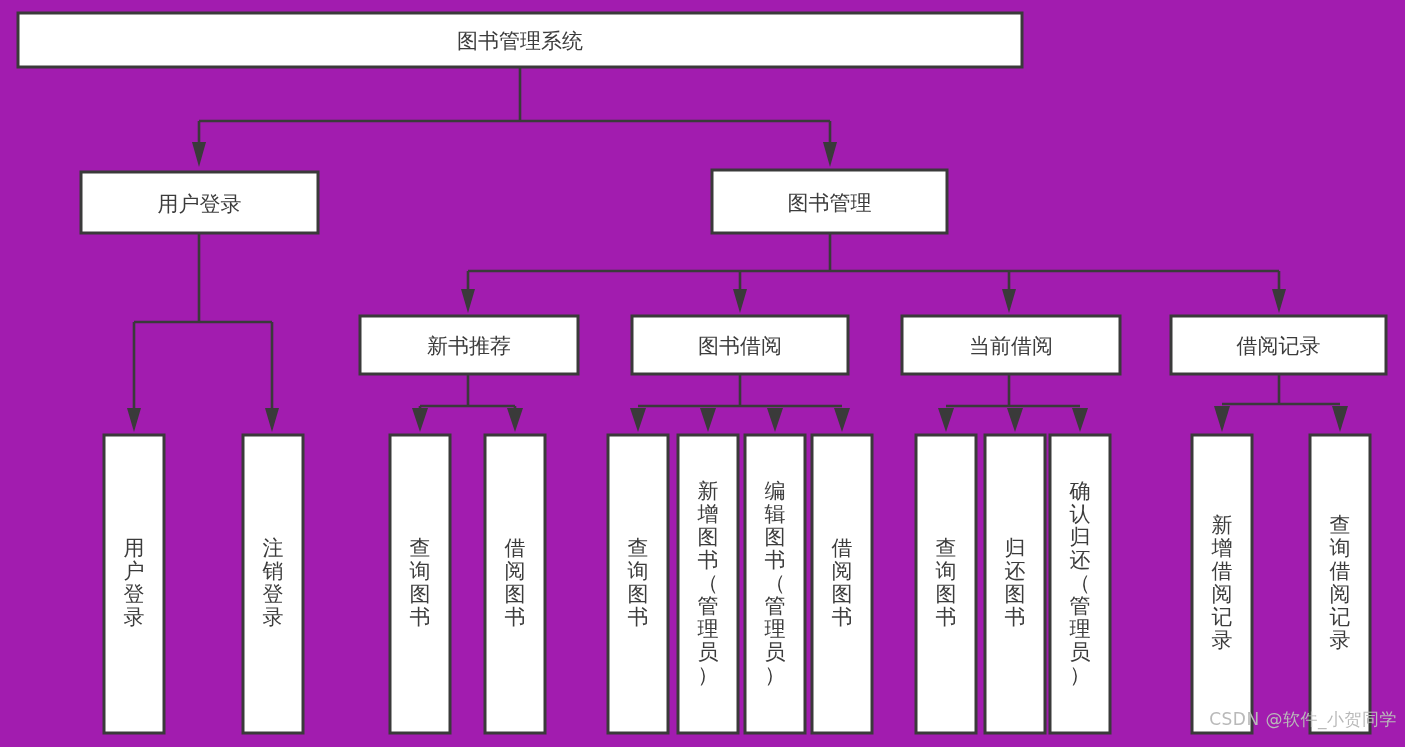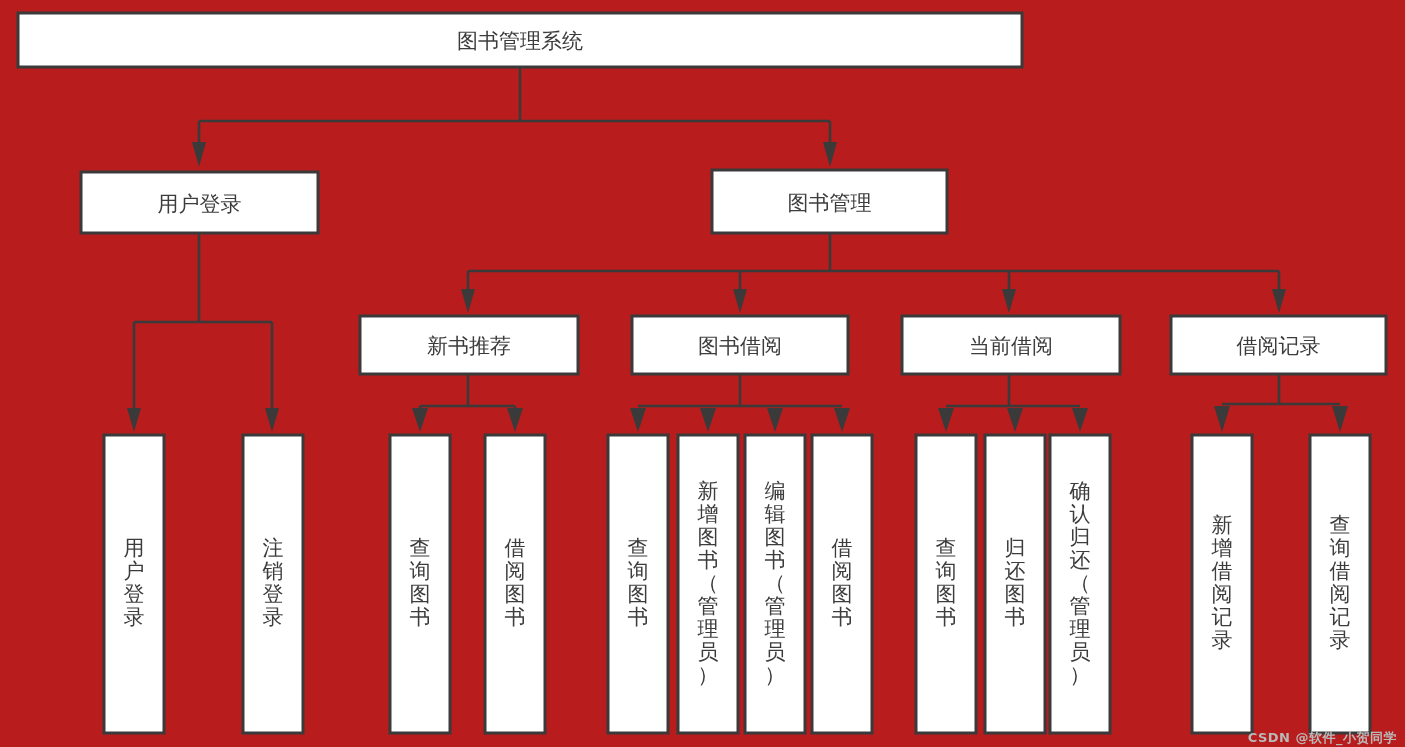--- a/index.html
+++ b/index.html
@@ -10,21 +10,21 @@
   body {
     width: 1405px;
     height: 747px;
     overflow: hidden;
     font-family: "DejaVu Sans", "Liberation Sans", sans-serif;
   }
   #diagram-root {
     position: relative;
     width: 1405px;
     height: 747px;
-    background: #b91c1c;
+    background: #a21caf;
   }
   svg#tree-svg {
     position: absolute;
     top: 0;
     left: 0;
     width: 1405px;
     height: 747px;
   }
   .node-rect {
     fill: #ffffff;
@@ -50,28 +50,27 @@
   }
   .node-label-vertical {
     fill: #3c3c3c;
     font-family: "DejaVu Sans", "Liberation Sans", sans-serif;
     font-size: 21px;
     text-anchor: middle;
   }
   .watermark {
     position: absolute;
     right: 8px;
-    bottom: 0;
-    font-family: "DejaVu Sans", "Liberation Sans", sans-serif;
-    font-size: 13px;
+    bottom: 16px;
+    font-family: "DejaVu Sans", "Liberation Sans", sans-serif;
+    font-size: 17px;
     color: #b9b9b9;
     letter-spacing: 0.5px;
     white-space: nowrap;
     user-select: none;
-    font-weight: bold;
   }
 </style>
 </head>
 <body>
 
 <div id="diagram-root">
 
   <svg id="tree-svg" viewBox="0 0 1405 747">
 
     <g>

